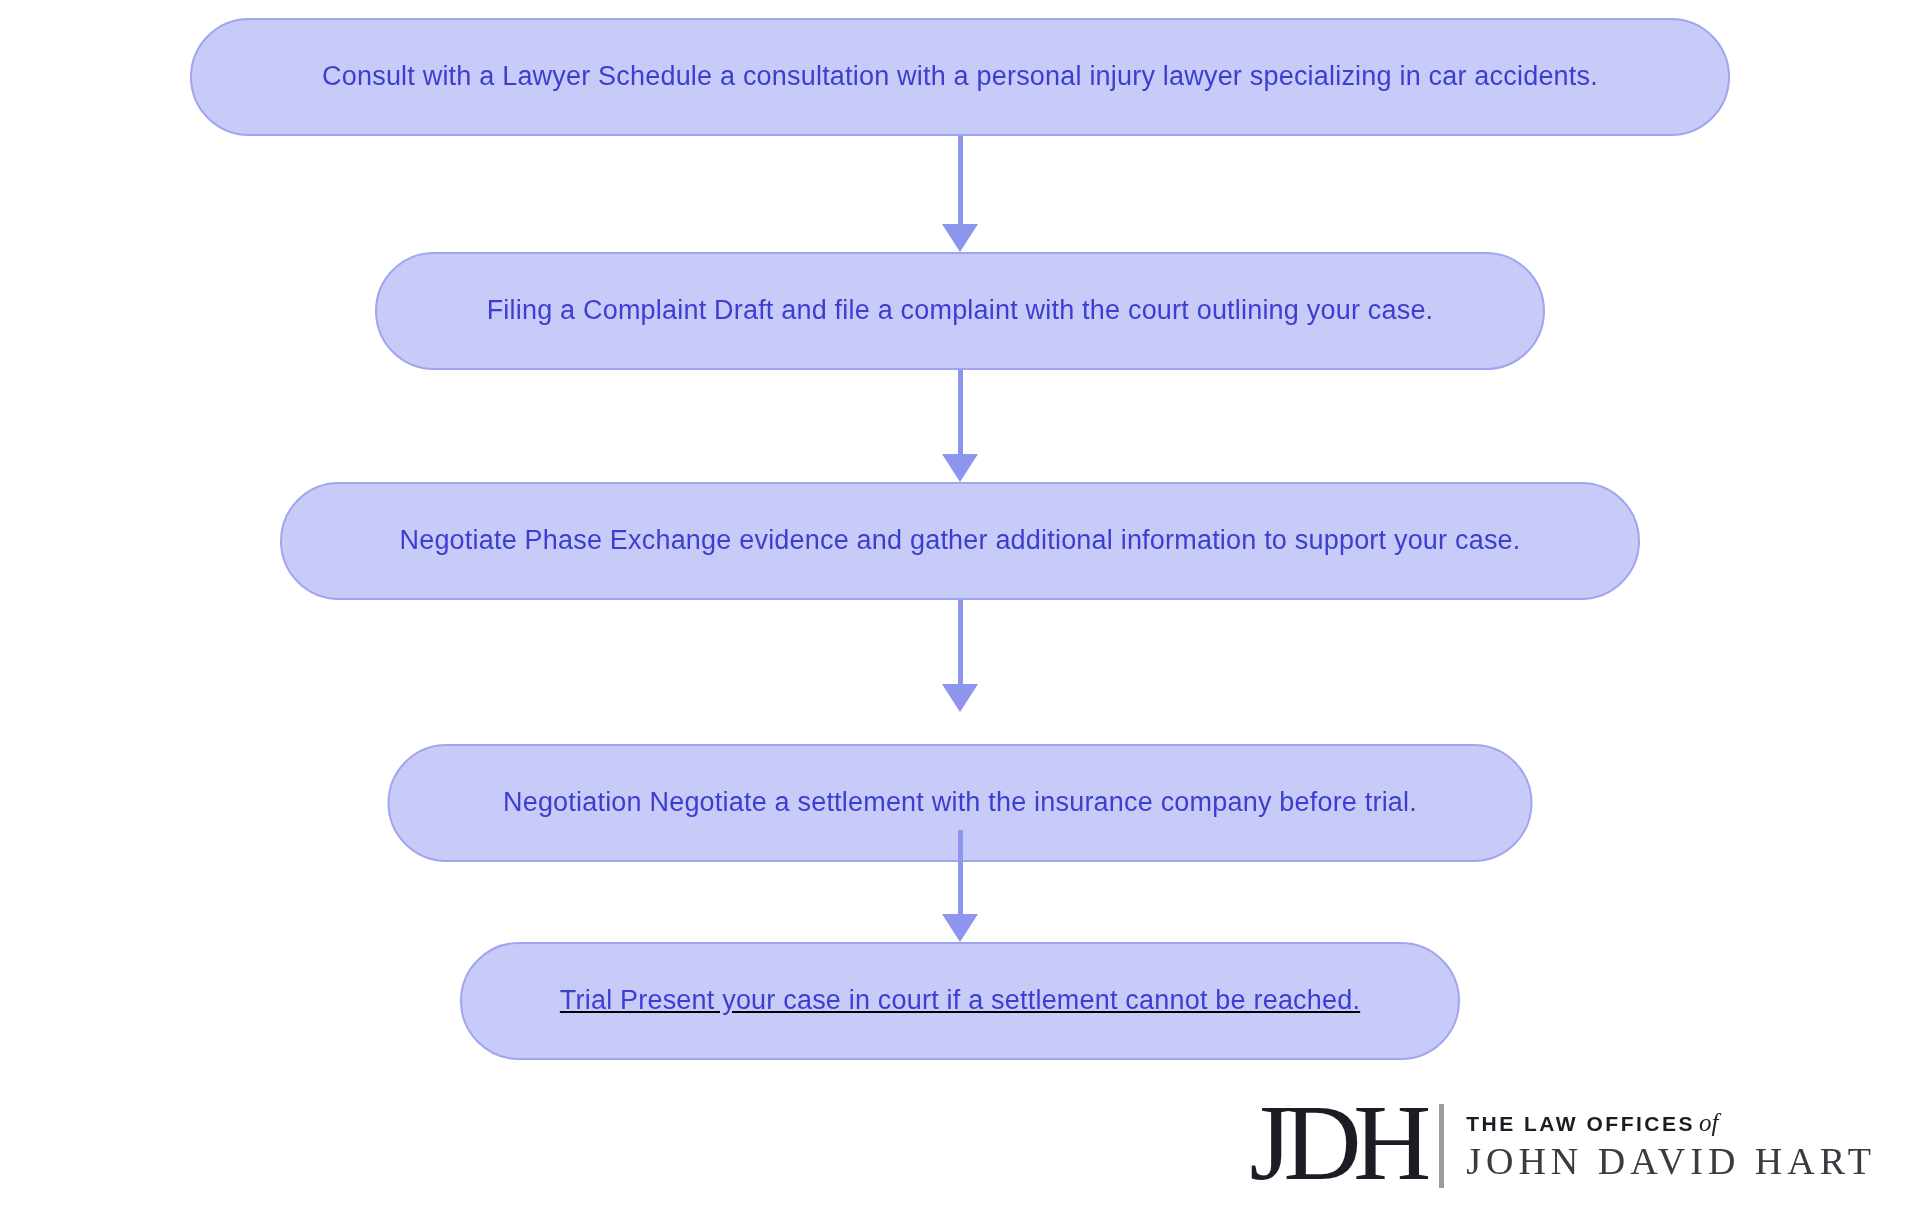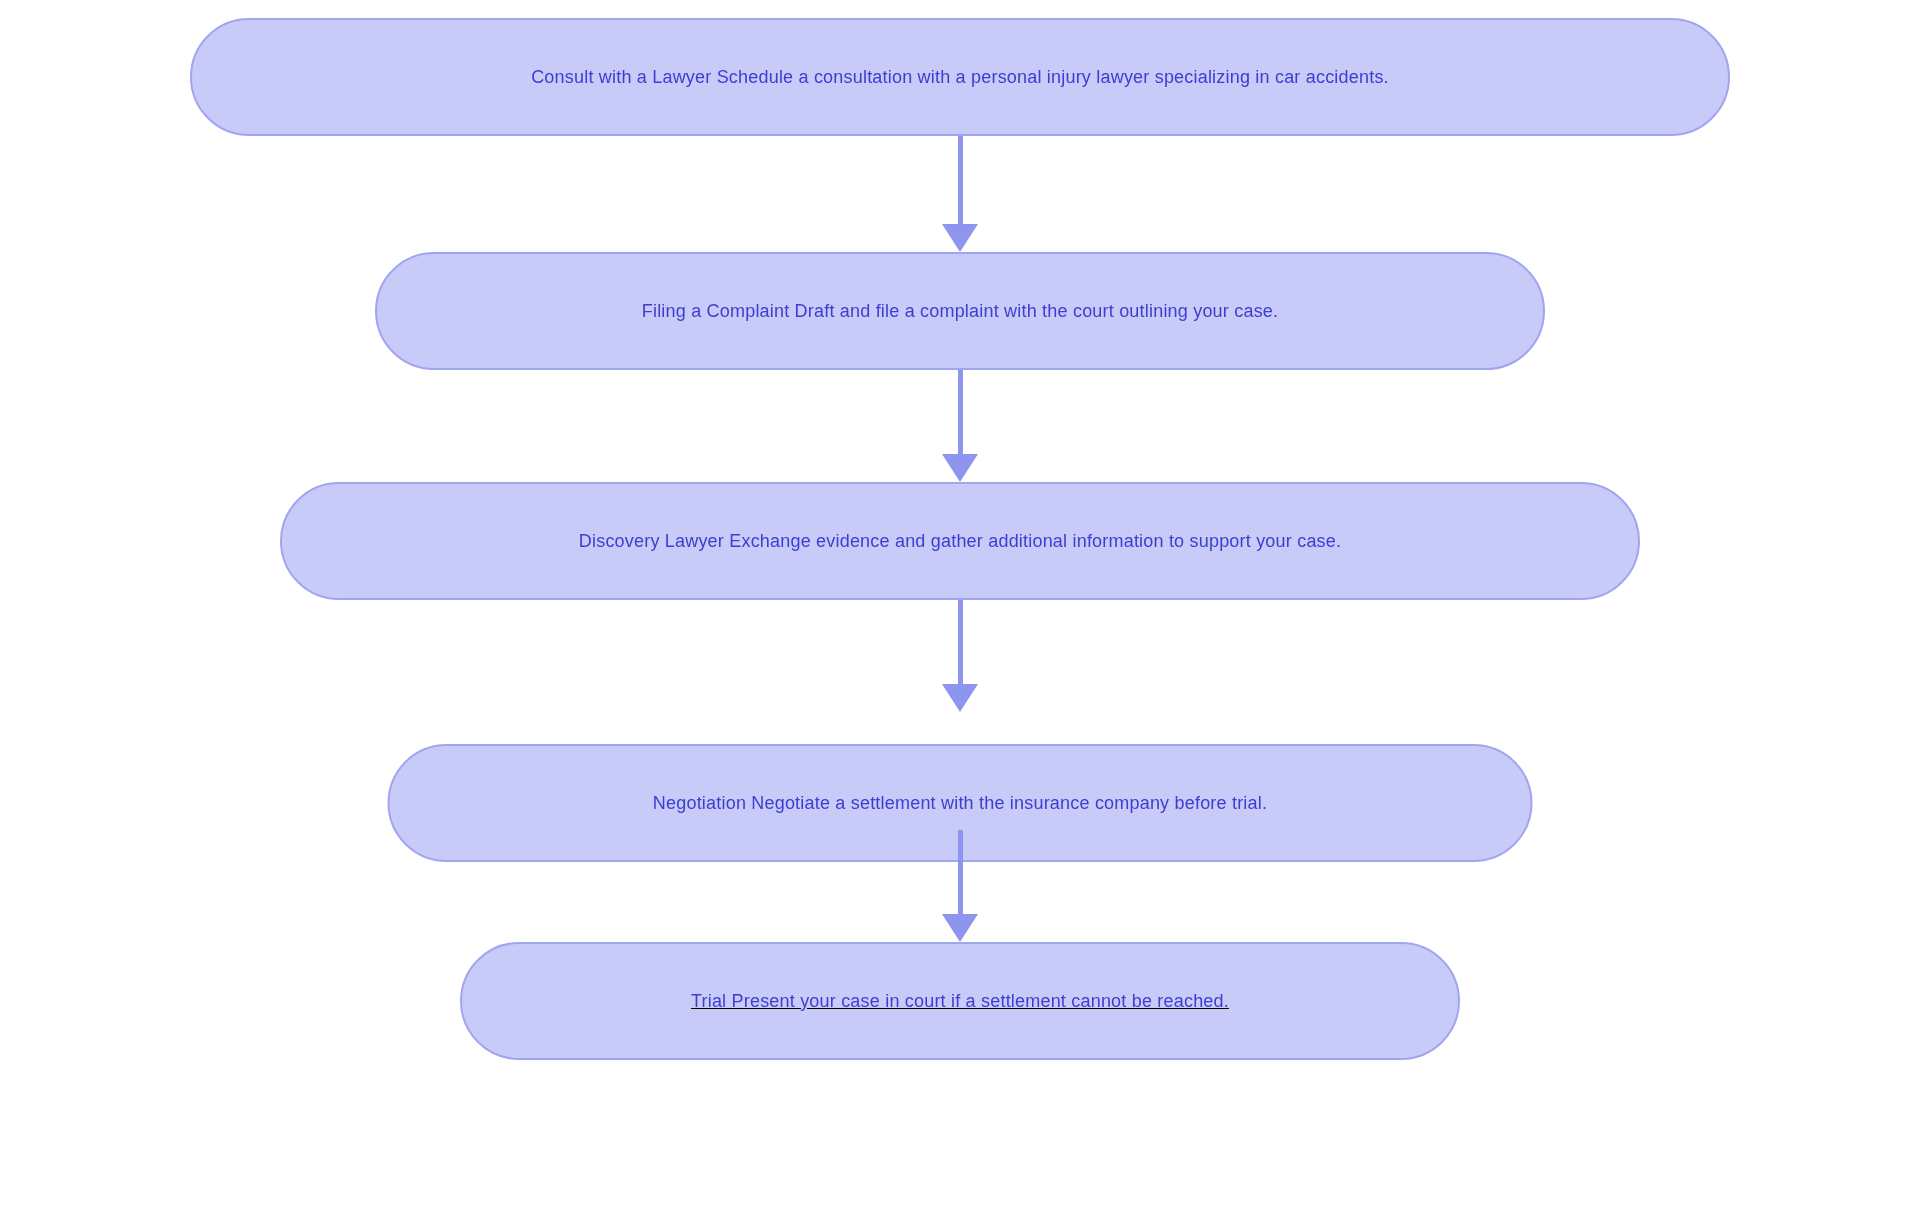--- a/index.html
+++ b/index.html
@@ -27,21 +27,21 @@
     border: 2px solid var(--box-border, #a0a5f0);
     box-sizing: border-box;
     display: flex;
     align-items: center;
     justify-content: center;
     text-align: center;
     padding: 0 50px;
   }
   .step .step-text {
     color: var(--box-text, #3c3ed2);
-    font-size: 18px;
+    font-size: 27px;
     line-height: 1.25;
     letter-spacing: 0.2px;
   }
   .step-0 { top: 18px;  width: 1540px; }
   .step-1 { top: 252px; width: 1170px; }
   .step-2 { top: 482px; width: 1360px; }
   .step-3 { top: 744px; width: 1145px; }
   .step-4 { top: 942px; width: 1000px; text-decoration: underline; }
 
   
@@ -141,35 +141,43 @@
   <div class="step step-1">
     <span class="step-text">Filing a Complaint Draft and file a complaint with the court outlining your case.</span>
   </div>
 
   <div class="arrow arrow-1">
     <div class="stem"></div>
     <div class="head"></div>
   </div>
 
   <div class="step step-2">
-    <span class="step-text">Discovery Lawyer Exchange evidence and gather additional information to support your case.</span>
+    <span class="step-text">Negotiate Phase Exchange evidence and gather additional information to support your case.</span>
   </div>
 
   <div class="arrow arrow-2">
     <div class="stem"></div>
     <div class="head"></div>
   </div>
 
   <div class="step step-3">
     <span class="step-text">Negotiation Negotiate a settlement with the insurance company before trial.</span>
   </div>
 
   <div class="arrow arrow-3">
     <div class="stem"></div>
     <div class="head"></div>
   </div>
 
   <div class="step step-4">
     <span class="step-text">Trial Present your case in court if a settlement cannot be reached.</span>
   </div>
 
+  <div class="logo">
+    <span class="monogram">JDH</span>
+    <span class="divider"></span>
+    <span class="logo-text">
+      <span class="line1"><span>THE LAW OFFICES</span><span class="of">of</span></span>
+      <span class="line2">JOHN DAVID HART</span>
+    </span>
+  </div>
 
 </div>
 
 </body></html>

